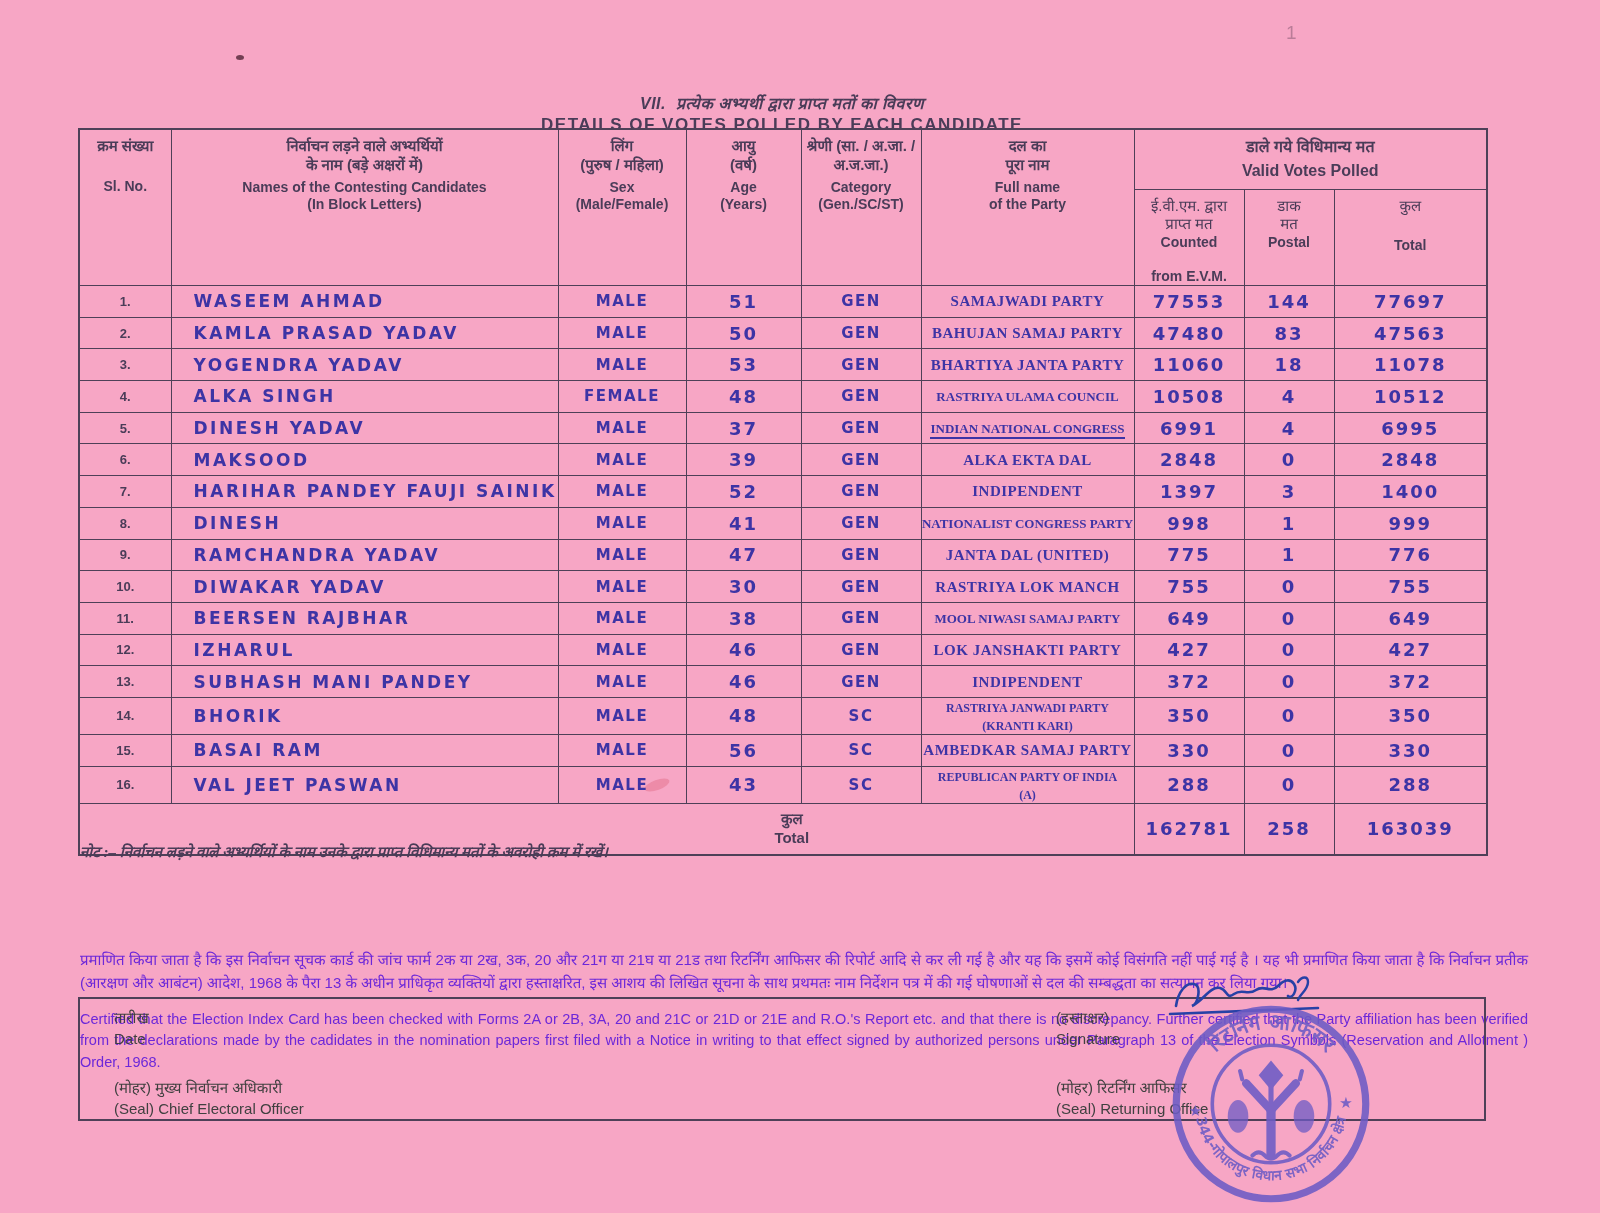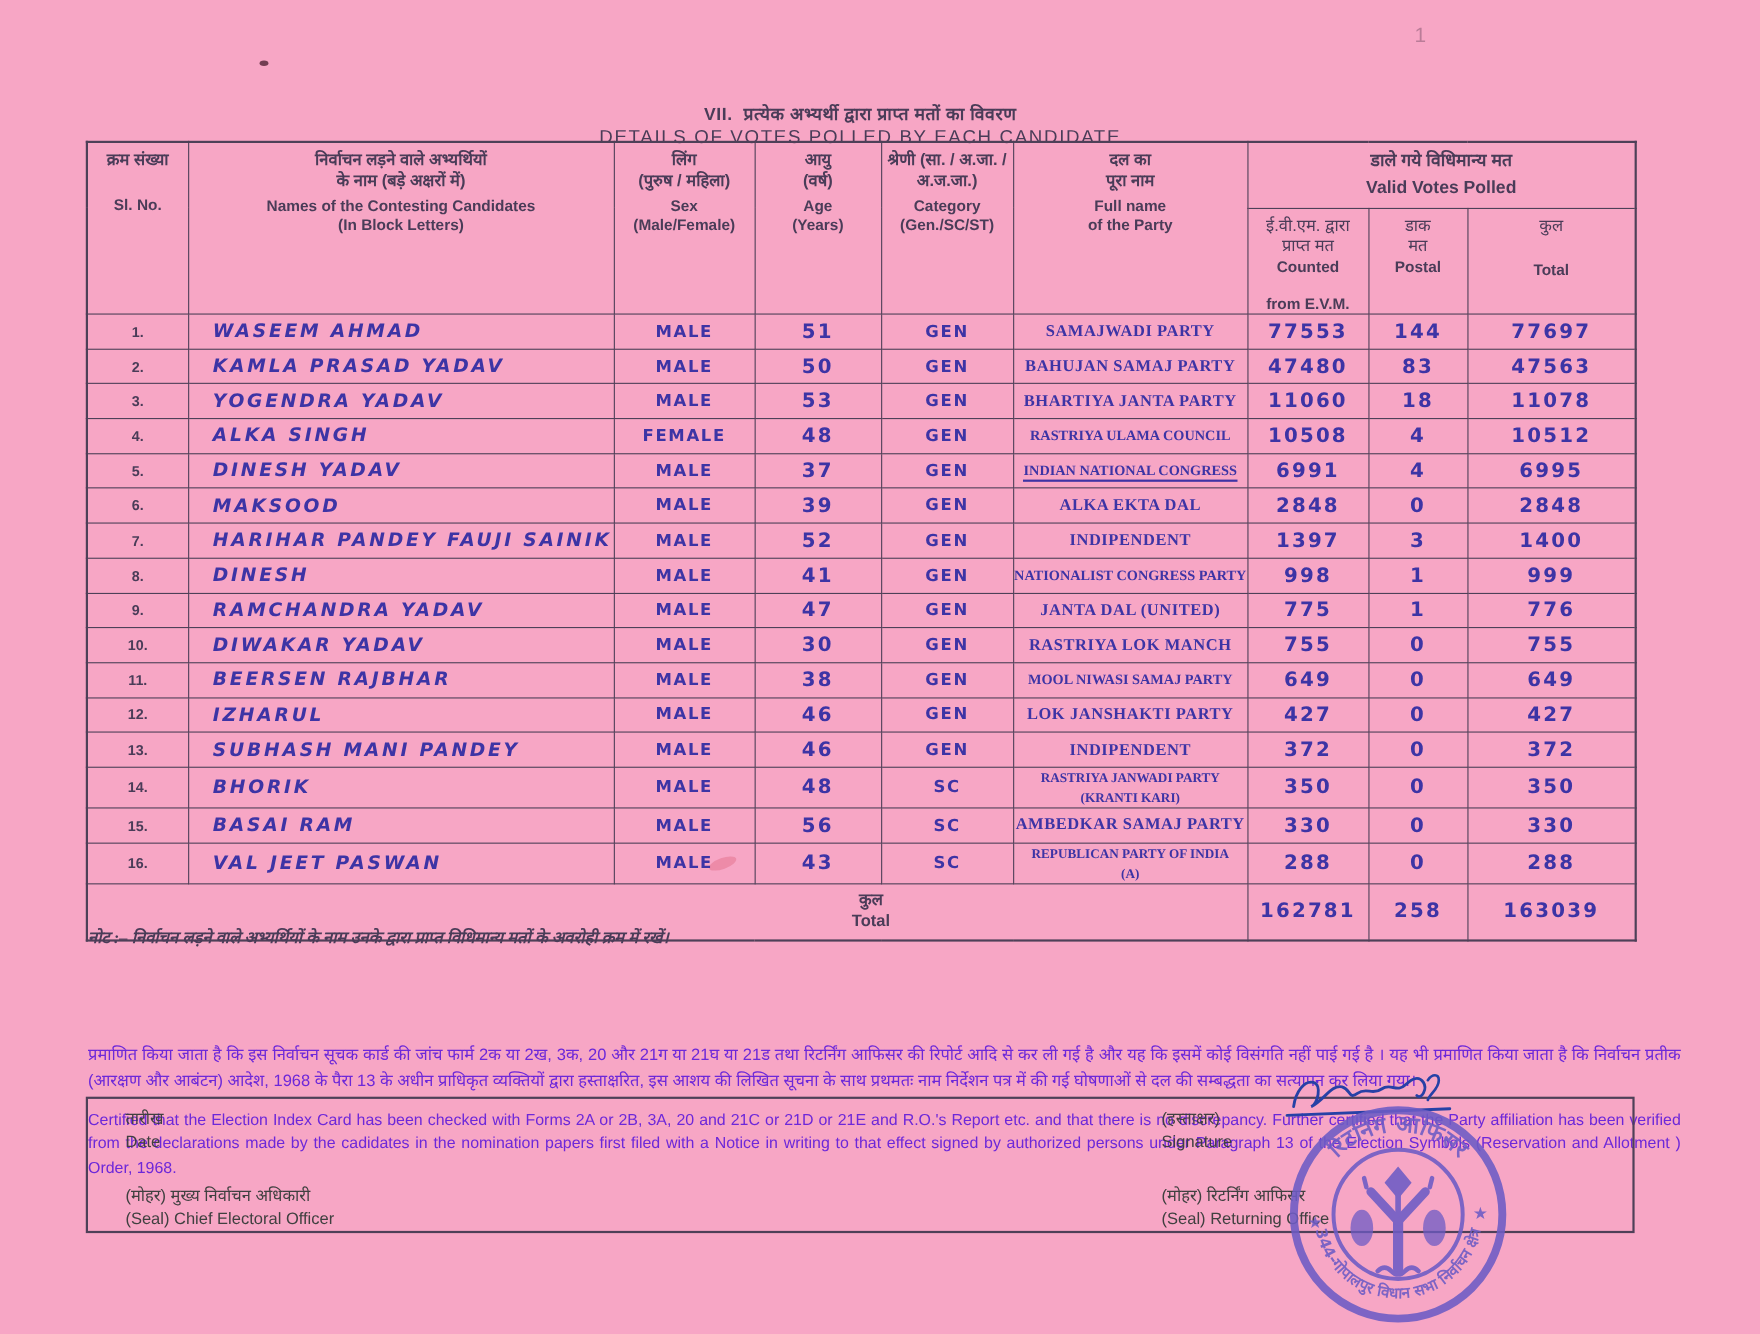--- a/index.html
+++ b/index.html
@@ -6,37 +6,37 @@
   html,body { width:1600px; height:1213px; }
   body {
     position:relative;
     background:#f7a6c5;
     font-family:"Liberation Sans", sans-serif;
     color:#4a3c58;
     overflow:hidden;
   }
   
   .title-block { position:absolute; left:78px; top:92px; width:1408px; text-align:center; }
-  .title-hi { font-size:16px; font-weight:bold; letter-spacing:.5px; }
-  .title-en { font-size:17px; font-weight:normal; letter-spacing:1.5px; margin-top:1px; }
+  .title-hi { font-size:16px; font-weight:bold; letter-spacing:.5px;font-style:italic; }
+  .title-en { font-size:17px; font-weight:bold; letter-spacing:1.5px; margin-top:1px; }
   
   table.main { position:absolute; left:78px; top:128px; width:1408px;
     border-collapse:collapse; table-layout:fixed; }
   table.main th, table.main td { border:1.6px solid #4e4058; }
   table.main { border:2.5px solid #4e4058; }
   thead th { vertical-align:top; padding-top:7px; font-weight:normal; text-align:center; }
   .h-hi { font-size:15px; font-weight:bold; line-height:1.25; }
   .h-en { font-size:14px; font-weight:bold; line-height:1.25; margin-top:4px; }
   th.vv-group { vertical-align:middle; padding-top:0; }
   tr.subhead th { height:72px; }
   tr.tophead  th { height:60px;text-align:center; }
   tbody tr { height:31.7px; }
   tbody td { text-align:center; vertical-align:middle; overflow:hidden; }
   td.slno { font-size:13px; font-weight:bold; color:#4a3c58; }
-  td.name { text-align:left; padding-left:22px;font-style:italic; }
+  td.name { text-align:left; padding-left:22px; }
   .hw { font-family:"DejaVu Sans", sans-serif; color:#3d34a5; }
   .hw-name { font-size:17px; letter-spacing:2.5px; font-weight:bold; }
   .hw-sm   { font-size:15px; letter-spacing:1.5px; font-weight:bold; }
   .hw-num  { font-size:18px; letter-spacing:2px;  font-weight:bold; }
   .party   { font-size:15px; letter-spacing:.5px; font-weight:bold; white-space:pre-line;font-family:Liberation Serif, serif; }
   .party.small  { font-size:13px; letter-spacing:0; }
   .party.xsmall { font-size:12px; letter-spacing:0; line-height:1.15; }
   .ink-underline { border-bottom:2px solid #3d34a5; padding-bottom:1px; }
   tfoot tr { height:52px; }
   tfoot td { text-align:center; vertical-align:middle; }

